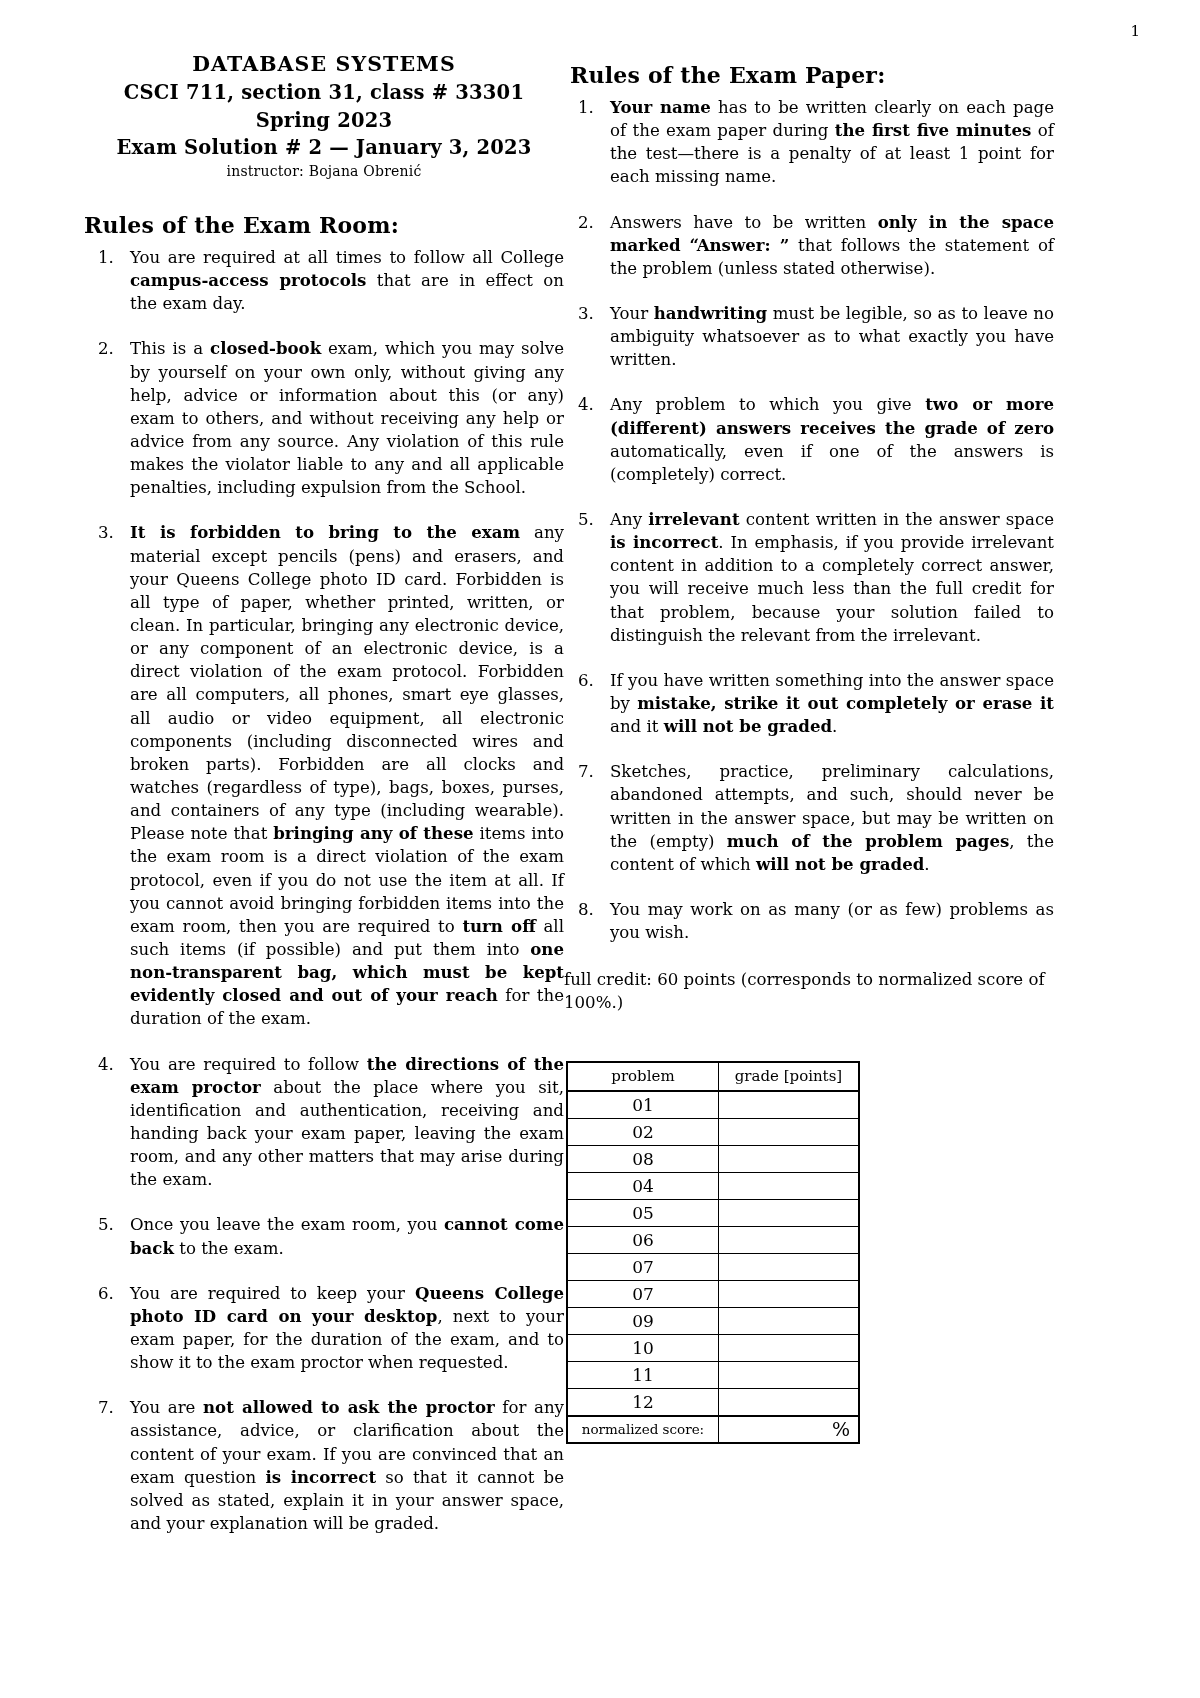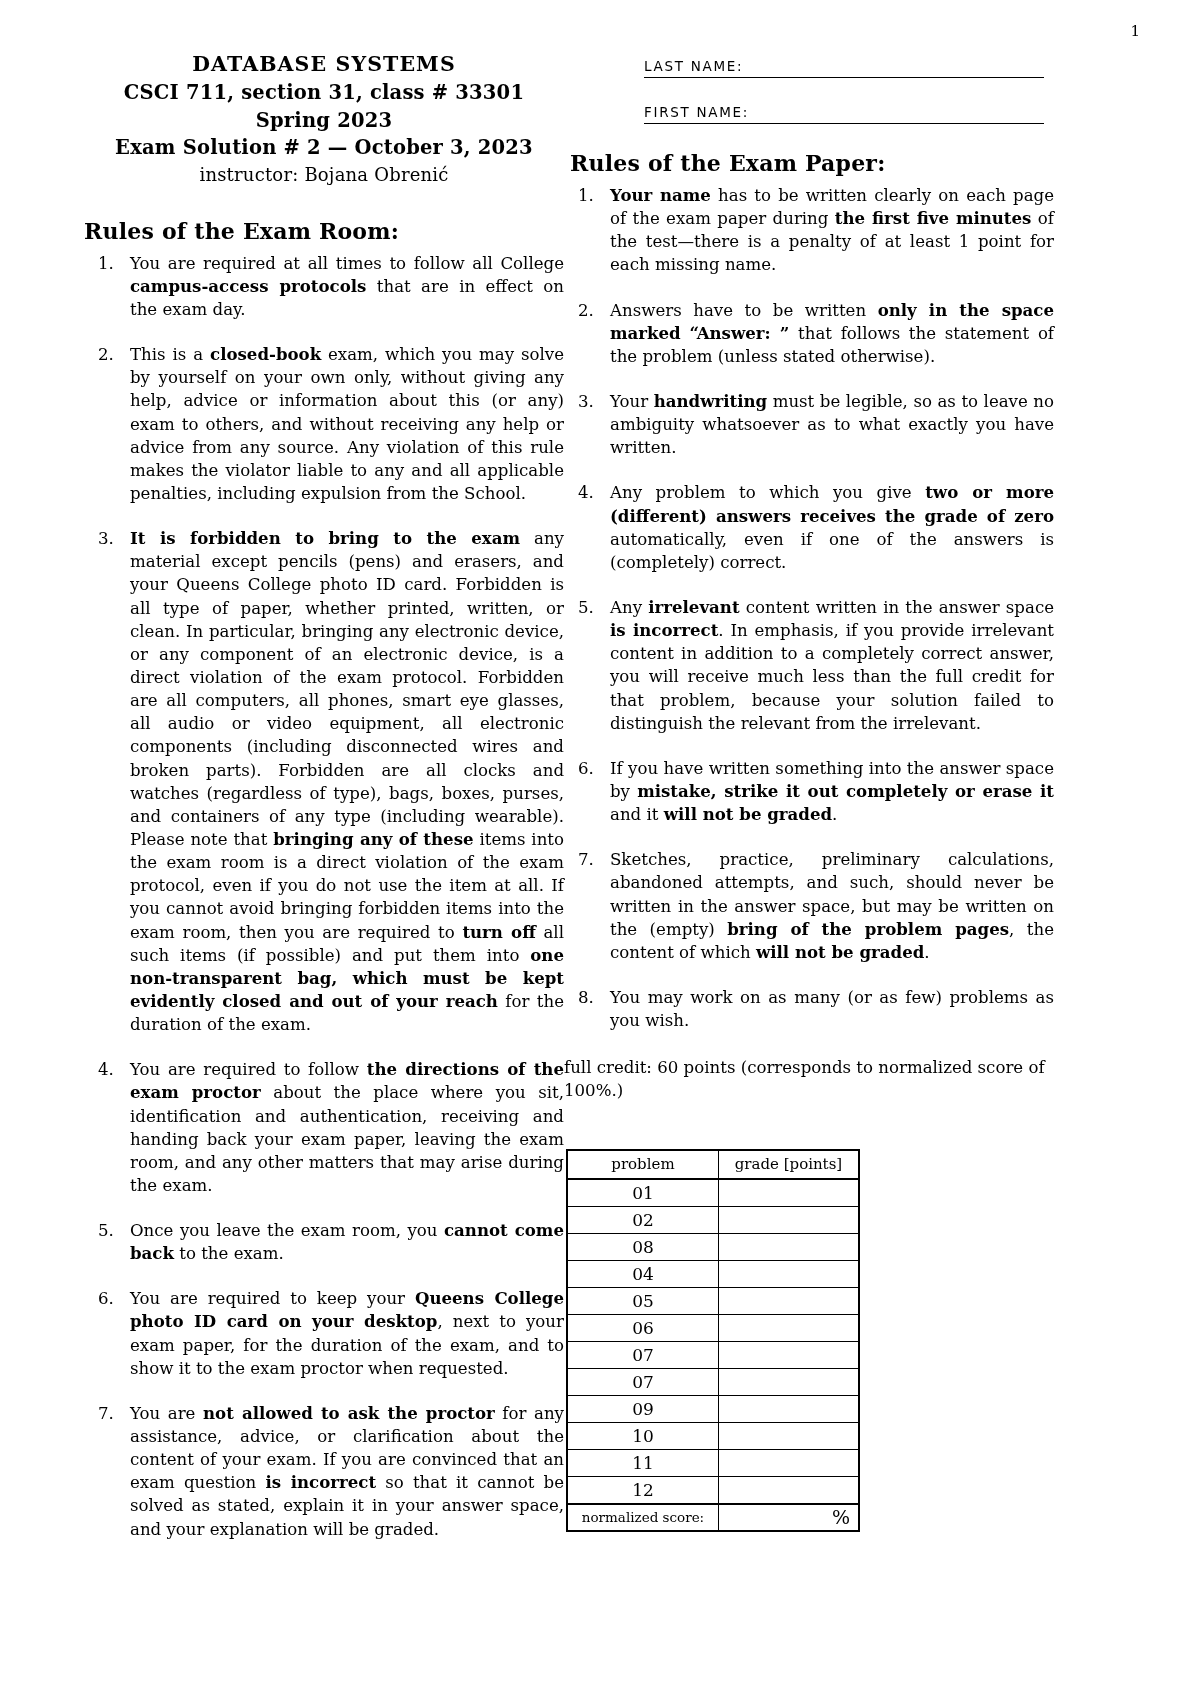--- a/index.html
+++ b/index.html
@@ -47,21 +47,21 @@
     font-size: 19.5px;
     line-height: 1.42;
     letter-spacing: 0.2px;
   }
   .title-block .t-main {
     font-size: 20.5px;
     letter-spacing: 1.1px;
   }
   .title-block .t-instructor {
     font-weight: normal;
-    font-size: 18px;
+    font-size: 14px;
     letter-spacing: 0.2px;
   }
 
   .section-head {
     font-weight: bold;
     font-size: 22px;
     margin-top: 30px;
     margin-bottom: 6px;
     letter-spacing: 0.2px;
   }
@@ -180,61 +180,51 @@
   <div class="page-number">1</div>
 
   <div class="columns">
 
     <div class="col col-left">
 
       <div class="title-block">
         <div class="t-main">DATABASE SYSTEMS</div>
         <div>CSCI 711, section 31, class # 33301</div>
         <div>Spring 2023</div>
-        <div>Exam Solution # 2 — October 3, 2023</div>
+        <div>Exam Solution # 2 — January 3, 2023</div>
         <div class="t-instructor">instructor: Bojana Obrenić</div>
       </div>
 
       <div class="section-head">Rules of the Exam Room:</div>
 
       <ol class="rules" id="exam-room-list">
           <li>You are required at all times to follow all College <b>campus-access protocols</b> that are in effect on the exam day.</li>
           <li>This is a <b>closed-book</b> exam, which you may solve by yourself on your own only, without giving any help, advice or information about this (or any) exam to others, and without receiving any help or advice from any source. Any violation of this rule makes the violator liable to any and all applicable penalties, including expulsion from the School.</li>
           <li><b>It is forbidden to bring to the exam</b> any material except pencils (pens) and erasers, and your Queens College photo ID card. Forbidden is all type of paper, whether printed, written, or clean. In particular, bringing any electronic device, or any component of an electronic device, is a direct violation of the exam protocol. Forbidden are all computers, all phones, smart eye glasses, all audio or video equipment, all electronic components (including disconnected wires and broken parts). Forbidden are all clocks and watches (regardless of type), bags, boxes, purses, and containers of any type (including wearable). Please note that <b>bringing any of these</b> items into the exam room is a direct violation of the exam protocol, even if you do not use the item at all. If you cannot avoid bringing forbidden items into the exam room, then you are required to <b>turn off</b> all such items (if possible) and put them into <b>one non-transparent bag, which must be kept evidently closed and out of your reach</b> for the duration of the exam.</li>
           <li>You are required to follow <b>the directions of the exam proctor</b> about the place where you sit, identification and authentication, receiving and handing back your exam paper, leaving the exam room, and any other matters that may arise during the exam.</li>
           <li>Once you leave the exam room, you <b>cannot come back</b> to the exam.</li>
           <li>You are required to keep your <b>Queens College photo ID card on your desktop</b>, next to your exam paper, for the duration of the exam, and to show it to the exam proctor when requested.</li>
           <li>You are <b>not allowed to ask the proctor</b> for any assistance, advice, or clarification about the content of your exam. If you are convinced that an exam question <b>is incorrect</b> so that it cannot be solved as stated, explain it in your answer space, and your explanation will be graded.</li>
         </ol>
 
     </div>
 
     <div class="col col-right">
 
-      <div class="name-fields">
-        <div class="name-row">
-          <span class="name-label">LAST NAME:</span>
-          <span class="name-blank"></span>
-        </div>
-        <div class="name-row">
-          <span class="name-label">FIRST NAME:</span>
-          <span class="name-blank"></span>
-        </div>
-      </div>
 
       <div class="section-head right-head">Rules of the Exam Paper:</div>
 
       <ol class="rules" id="exam-paper-list">
           <li><b>Your name</b> has to be written clearly on each page of the exam paper during <b>the first five minutes</b> of the test—there is a penalty of at least 1 point for each missing name.</li>
           <li>Answers have to be written <b>only in the space marked</b>  <b>“Answer: ”</b>  that follows the statement of the problem (unless stated otherwise).</li>
           <li>Your <b>handwriting</b> must be legible, so as to leave no ambiguity whatsoever as to what exactly you have written.</li>
           <li>Any problem to which you give <b>two or more (different) answers receives the grade of zero</b> automatically, even if one of the answers is (completely) correct.</li>
           <li>Any <b>irrelevant</b> content written in the answer space <b>is incorrect</b>. In emphasis, if you provide irrelevant content in addition to a completely correct answer, you will receive much less than the full credit for that problem, because your solution failed to distinguish the relevant from the irrelevant.</li>
           <li>If you have written something into the answer space by <b>mistake, strike it out completely or erase it</b> and it <b>will not be graded</b>.</li>
-          <li>Sketches, practice, preliminary calculations, abandoned attempts, and such, should never be written in the answer space, but may be written on the (empty) <b>bring of the problem pages</b>, the content of which <b>will not be graded</b>.</li>
+          <li>Sketches, practice, preliminary calculations, abandoned attempts, and such, should never be written in the answer space, but may be written on the (empty) <b>much of the problem pages</b>, the content of which <b>will not be graded</b>.</li>
           <li>You may work on as many (or as few) problems as you wish.</li>
         </ol>
 
       <div class="meta-lines">
         <div class="mline">full credit: 60 points (corresponds to normalized score of 100%.)</div>
       </div>
 
       <table class="grade-table">
         <thead>
           <tr>

